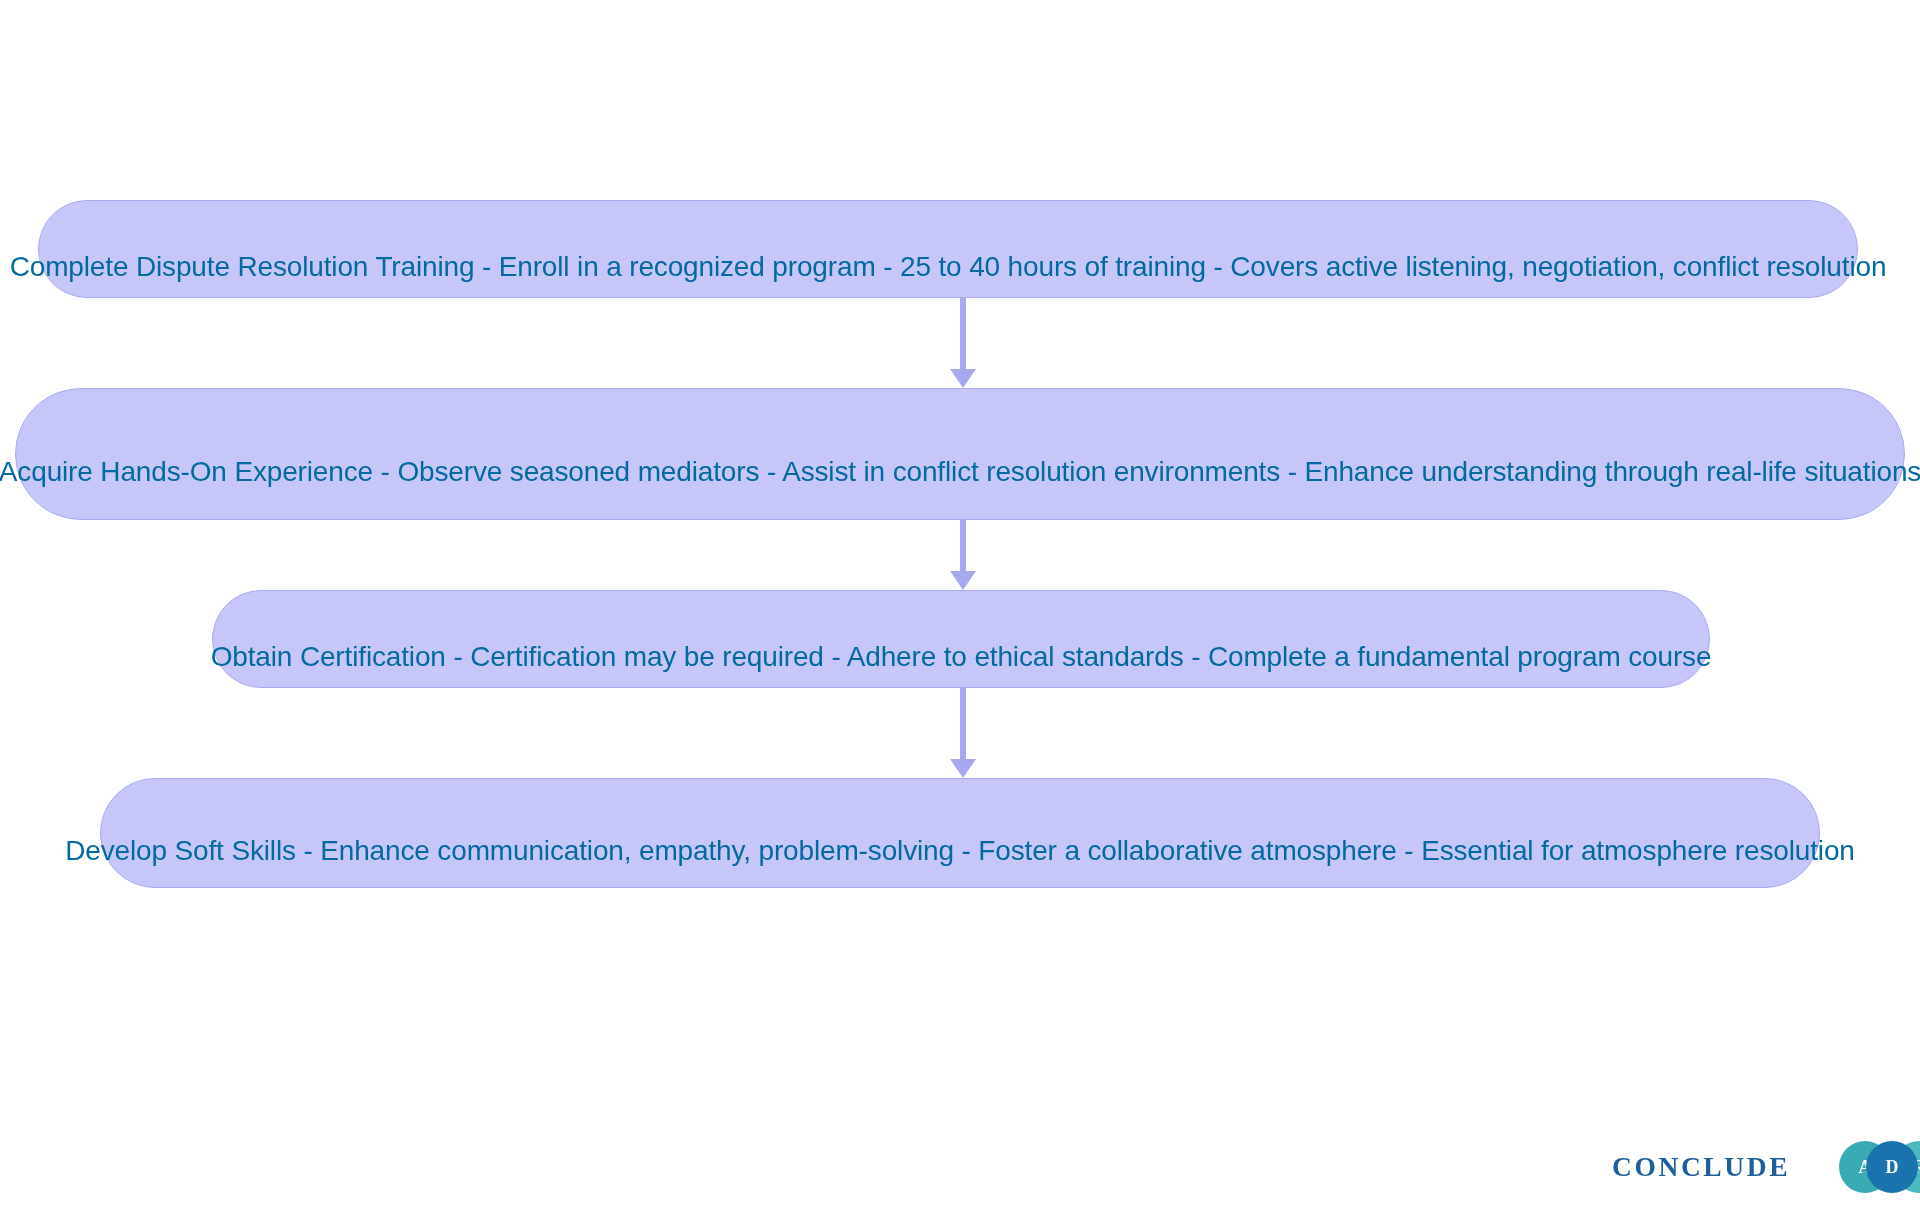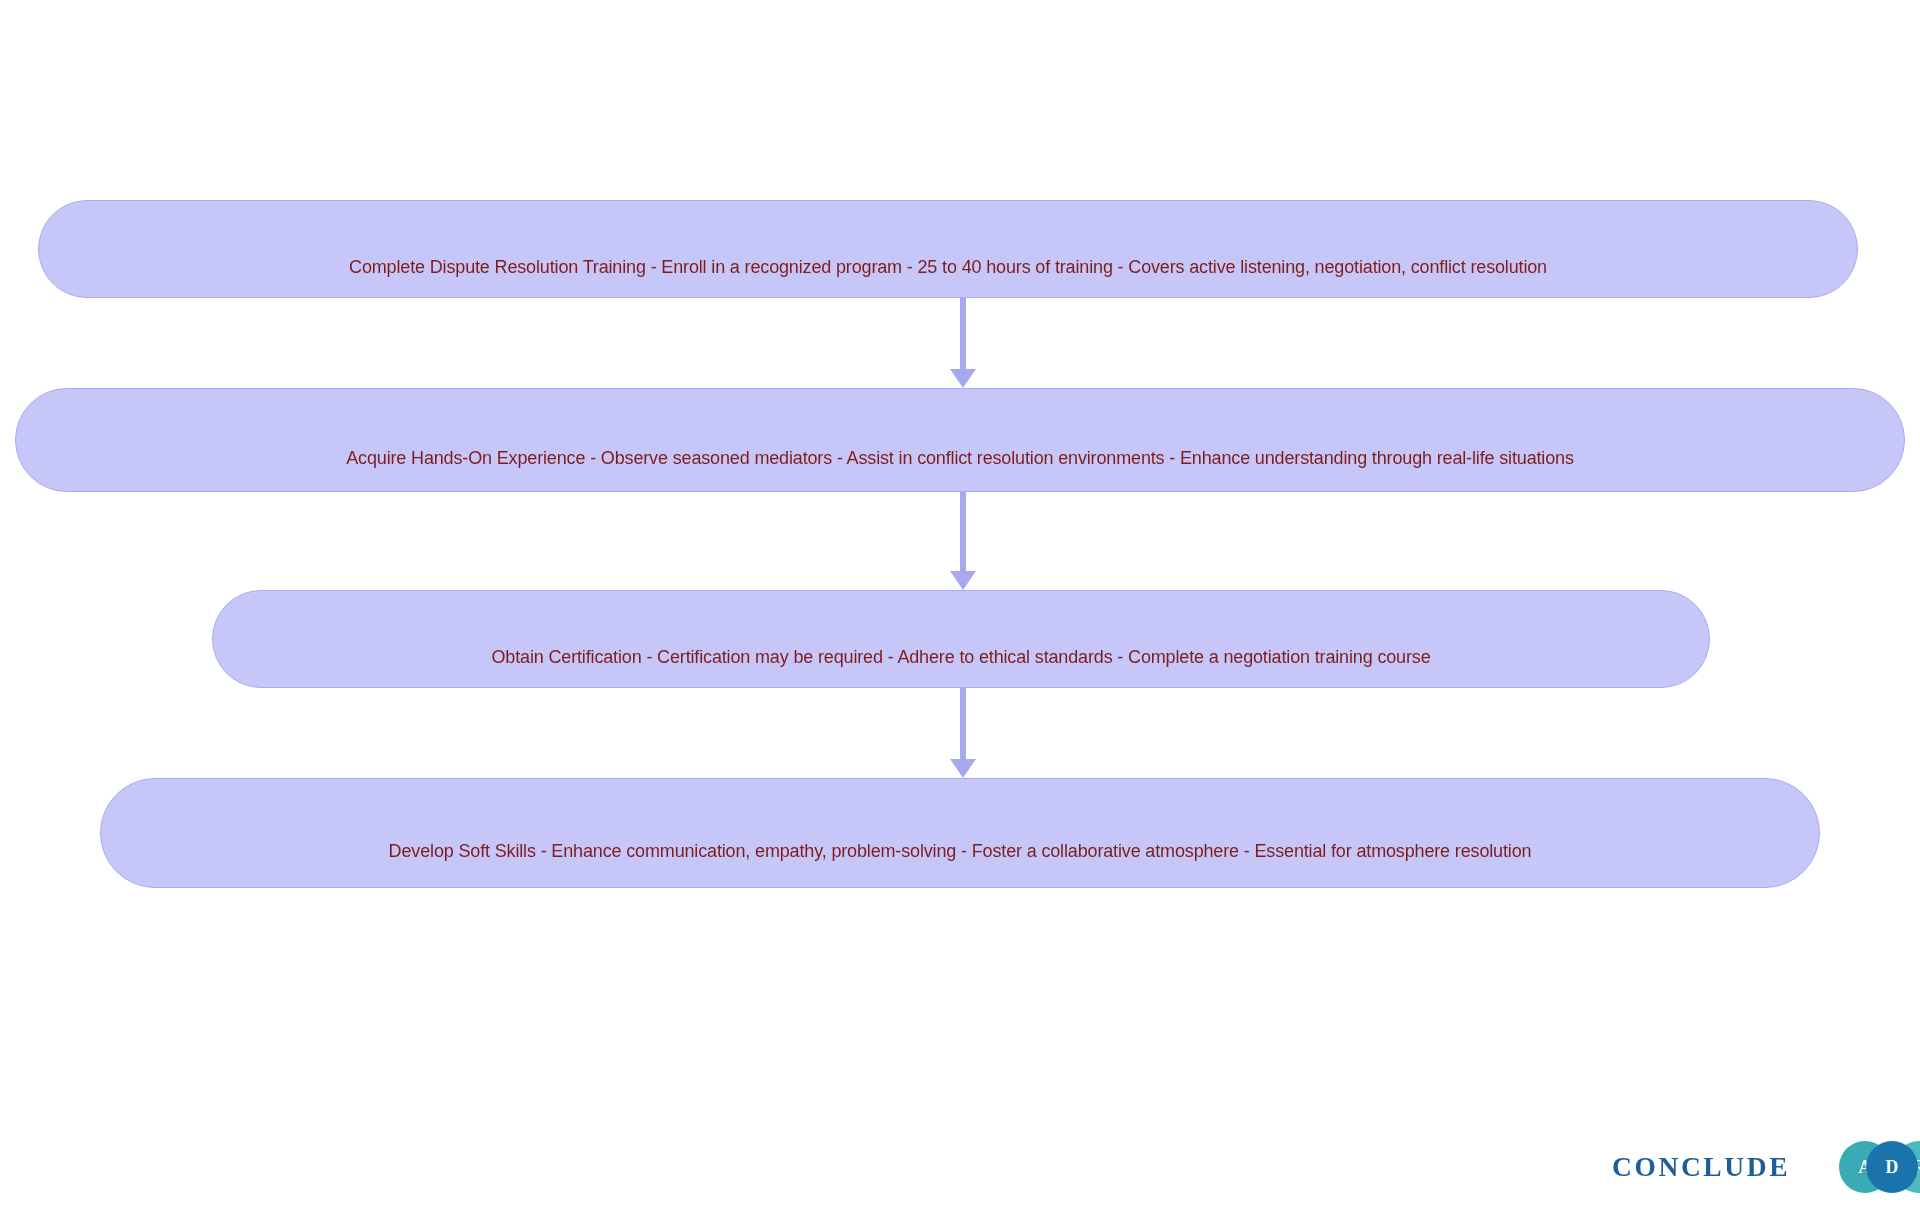--- a/index.html
+++ b/index.html
@@ -45,23 +45,23 @@
     box-sizing: border-box;
     background: #c6c7f8;
     border: 1.6px solid #a9abf0;
     border-radius: 999px;
     display: flex;
     align-items: center;
     justify-content: center;
     padding: 0 46px;
   }
   .node-label {
-    color: #7f1d1d;
+    color: #0369a1;
     font-family: "Liberation Sans", sans-serif;
-    font-size: 18px;
+    font-size: 28px;
     font-weight: 400;
     letter-spacing: -0.15px;
     white-space: nowrap;
     line-height: 1.15;
     margin-top: 37px;
   }
 
   
   #brand-logo {
     position: absolute;
@@ -116,26 +116,26 @@
 <div class="connector" style="left:960px; top:492px; height:79px;"></div>
 <div class="arrowhead" style="left:950px; top:571px;"></div>
 
 <div class="connector" style="left:960px; top:688px; height:71px;"></div>
 <div class="arrowhead" style="left:950px; top:759px;"></div>
 
 <div class="node" style="left:38px; top:200px; width:1820px; height:98px;">
   <span class="node-label">Complete Dispute Resolution Training - Enroll in a recognized program - 25 to 40 hours of training - Covers active listening, negotiation, conflict resolution</span>
 </div>
 
-<div class="node" style="left:15px; top:388px; width:1890px; height:104px;">
+<div class="node" style="left:15px; top:388px; width:1890px; height:132px;">
   <span class="node-label">Acquire Hands-On Experience - Observe seasoned mediators - Assist in conflict resolution environments - Enhance understanding through real-life situations</span>
 </div>
 
 <div class="node" style="left:212px; top:590px; width:1498px; height:98px;">
-  <span class="node-label">Obtain Certification - Certification may be required - Adhere to ethical standards - Complete a negotiation training course</span>
+  <span class="node-label">Obtain Certification - Certification may be required - Adhere to ethical standards - Complete a fundamental program course</span>
 </div>
 
 <div class="node" style="left:100px; top:778px; width:1720px; height:110px;">
   <span class="node-label">Develop Soft Skills - Enhance communication, empathy, problem-solving - Foster a collaborative atmosphere - Essential for atmosphere resolution</span>
 </div>
 
 <div id="brand-logo">
   <span id="brand-wordmark">CONCLUDE</span>
   <span id="brand-marks">
     <span class="brand-circle c-a">

